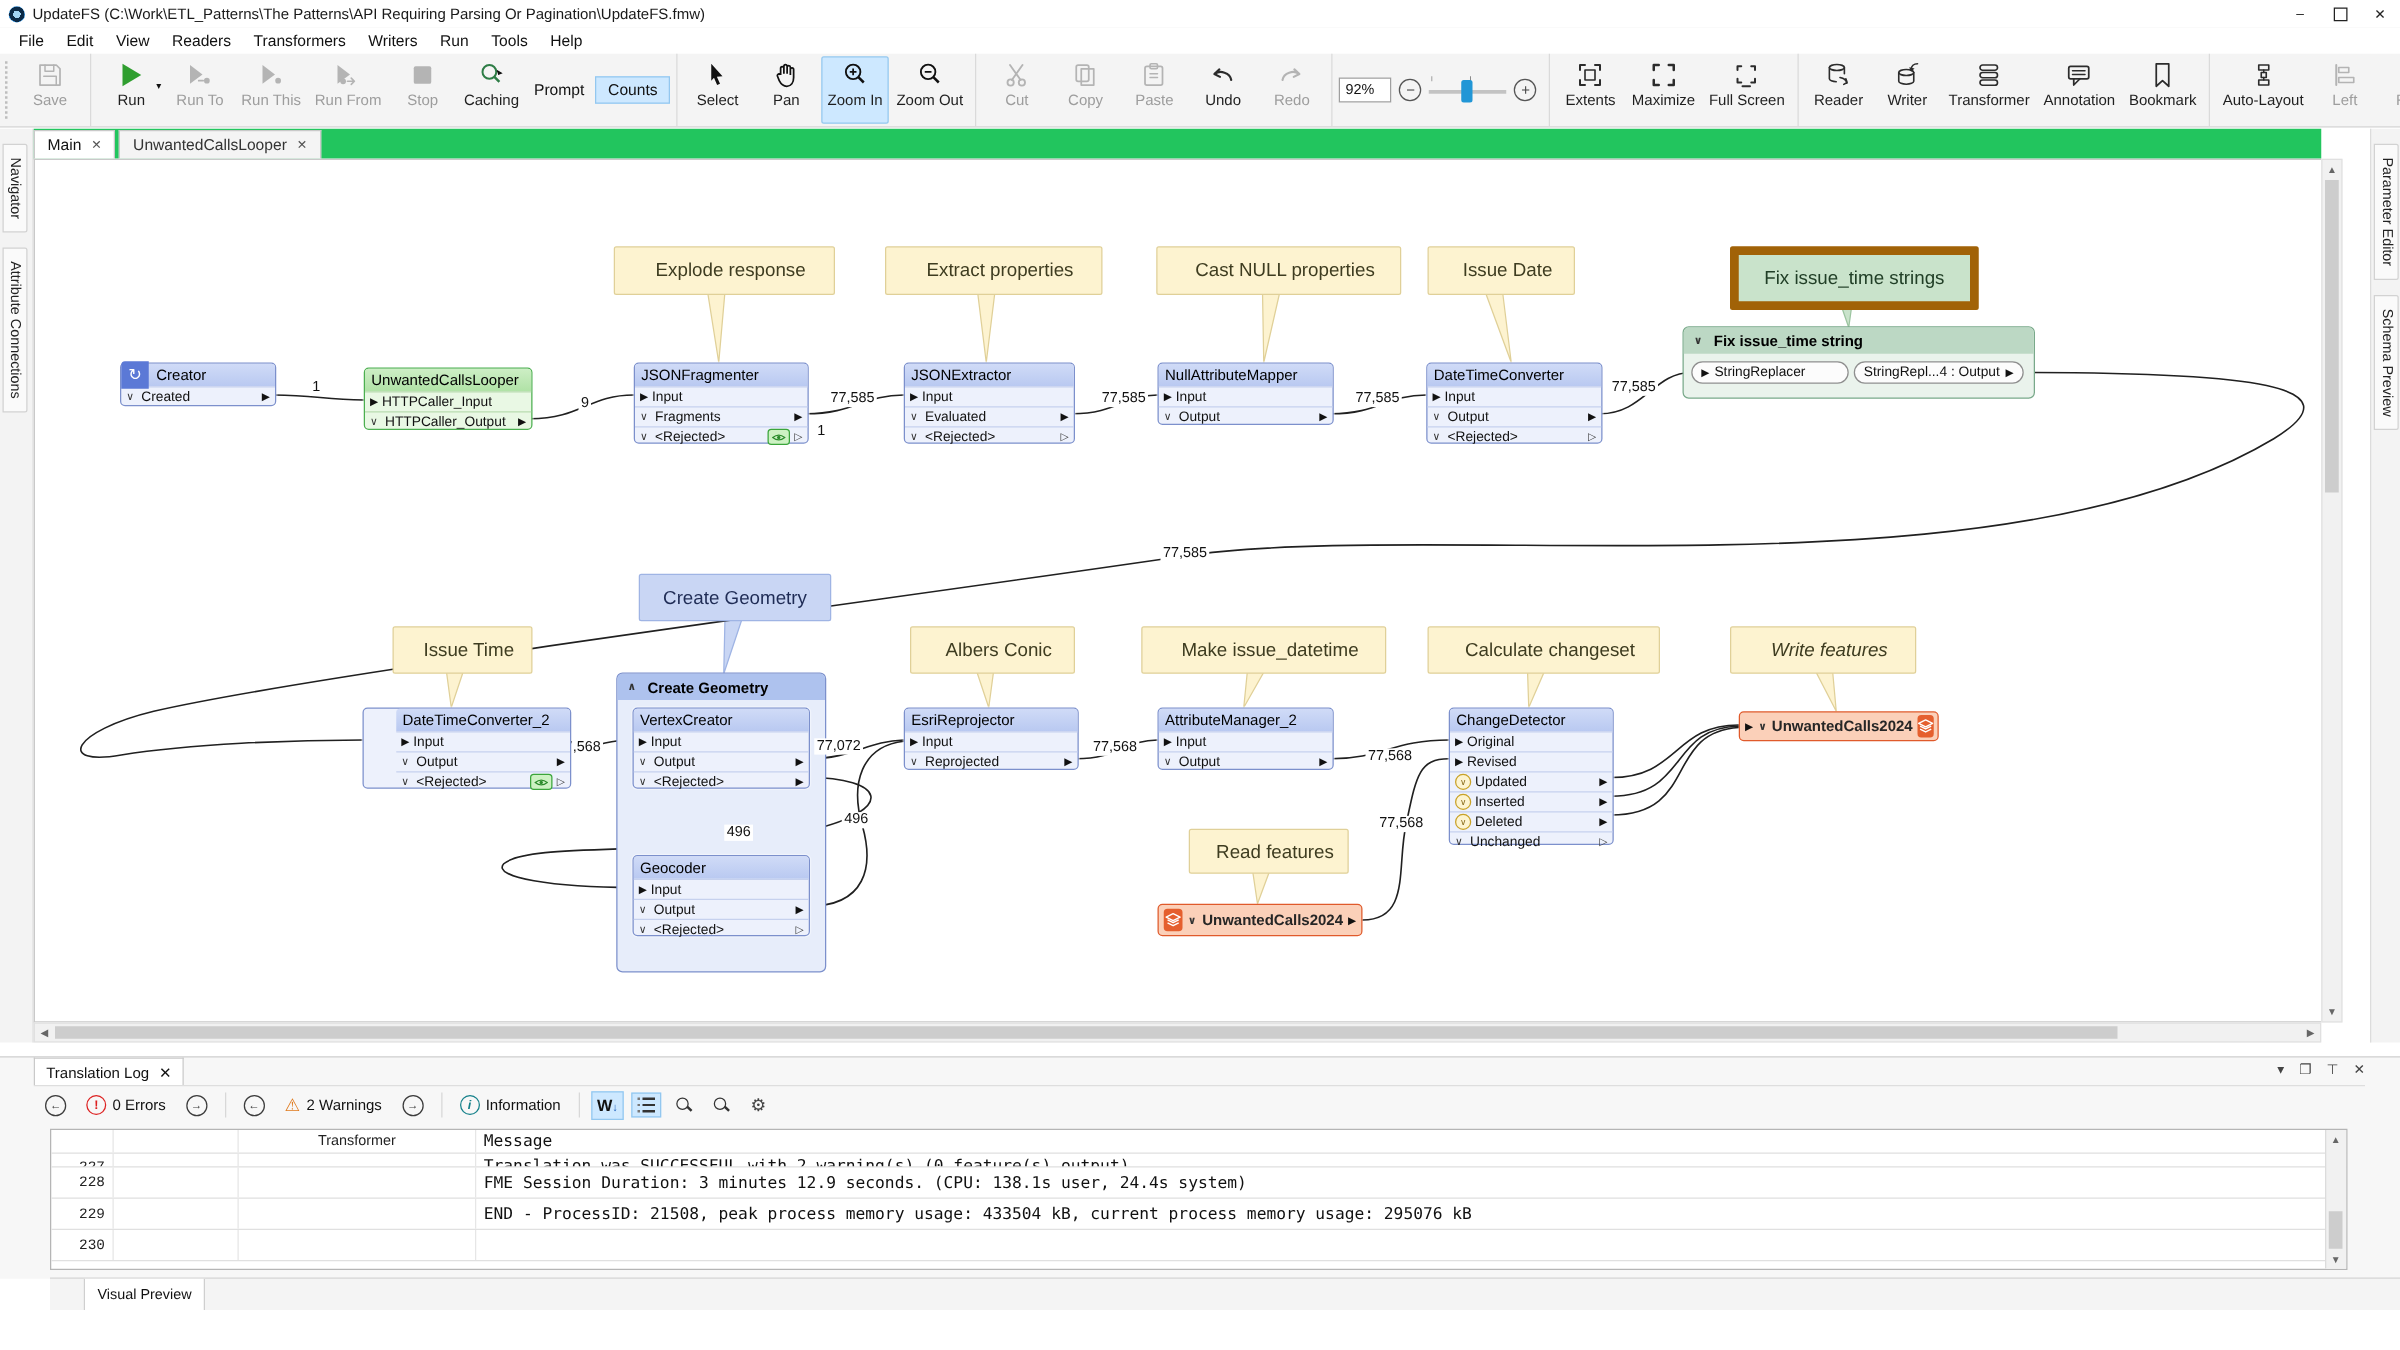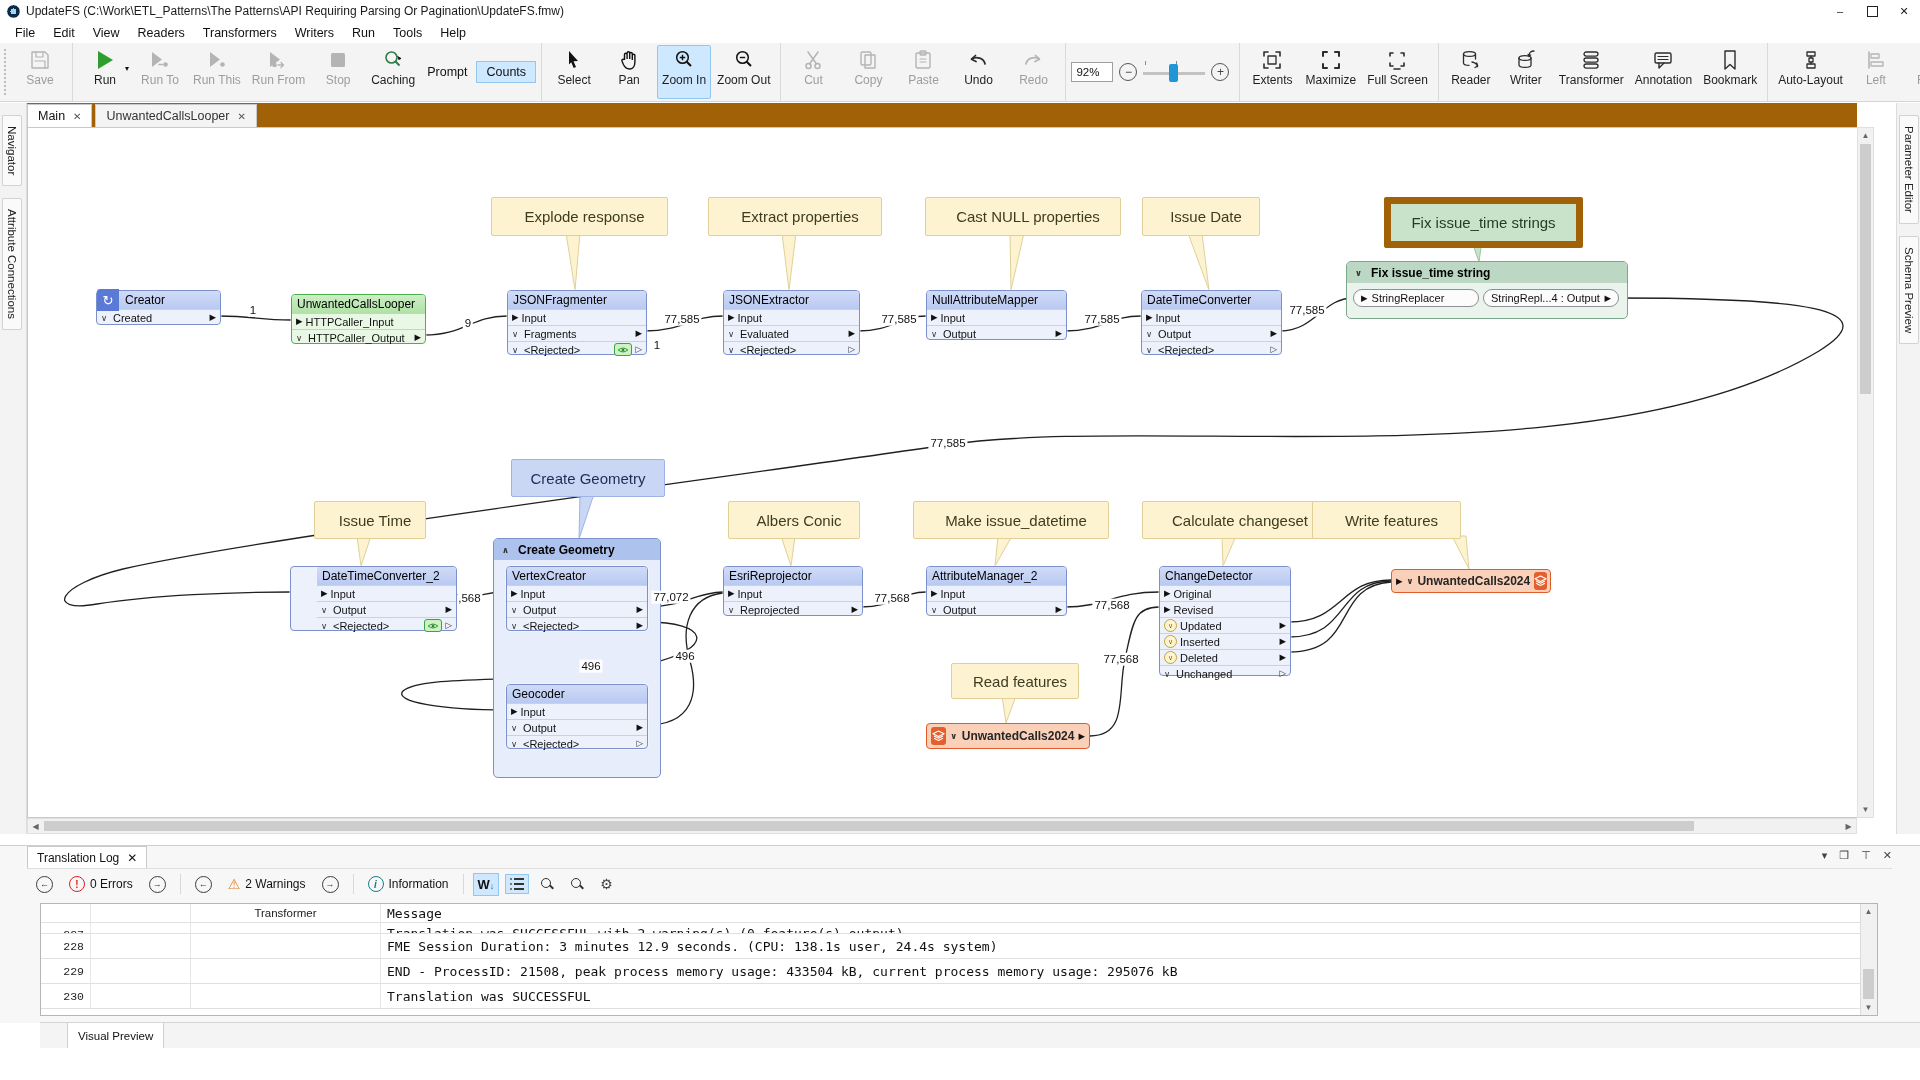--- a/index.html
+++ b/index.html
@@ -34,21 +34,21 @@
   .slider{align-self:center;width:62px;position:relative;height:26px;}
   .slider .ticks{position:absolute;left:2px;right:2px;top:2px;height:4px;background:linear-gradient(90deg,#8a8a8a 0 1px,transparent 1px) 0 0/31px 4px repeat-x;}
   .slider .track{position:absolute;left:0;right:0;top:13px;height:3px;background:#c3c3c3;}
   .slider .thumb{position:absolute;left:26px;top:5px;width:9px;height:18px;background:#2196d6;border-radius:2px;}
   
   .rail{position:absolute;top:103px;background:#f3f3f3;}
   .rail.left{left:0;width:26px;height:731px;border-right:1px solid #dcdcdc;}
   .rail.right{right:0;width:23px;height:731px;border-left:1px solid #dcdcdc;}
   .vtab{writing-mode:vertical-rl;font-size:11.5px;color:#222;background:#fafafa;border:1px solid #d2d2d2;padding:10px 3px;margin:12px 2px 0 2px;border-radius:0 2px 2px 0;}
   
-  .ctabs{position:absolute;left:27px;top:103px;width:1830px;height:24px;display:flex;align-items:flex-end;background:#a16207;}
+  .ctabs{position:absolute;left:27px;top:103px;width:1830px;height:24px;display:flex;align-items:flex-end;background:#22c55e;}
   .ctab{display:flex;align-items:center;gap:8px;height:22px;padding:0 10px;font-size:12.5px;color:#111;border:1px solid #c9c9c9;border-bottom:none;margin-right:3px;background:#fff;}
   .ctab.inactive{background:#f4f4f4;color:#333;}
   .ctab .x{font-size:10px;color:#555;}
   
   .canvas{position:absolute;left:27px;top:127px;width:1830px;height:691px;background:#fff;border:1px solid #c9c9c9;border-right:none;box-sizing:border-box;overflow:hidden;}
   .canvas svg.edges{position:absolute;left:0;top:0;}
   .wire{fill:none;stroke:#202020;stroke-width:1.3px;}
   .tailpoly.yellow{fill:#fdf3d0;stroke:#e0d098;}
   .tailpoly.green{fill:#c9e3cb;stroke:#9cc4a0;}
   .tailpoly.blue{fill:#c9d6f4;stroke:#9fb4e4;}
@@ -775,21 +775,21 @@
       </div>
       <div class="anno yellow" style="left: 700px; top: 373px; width: 120px; height: 36px;">
         <span>Albers Conic</span>
       </div>
       <div class="anno yellow" style="left: 885px; top: 373px; width: 184px; height: 36px;">
         <span>Make issue_datetime</span>
       </div>
       <div class="anno yellow" style="left: 1114px; top: 373px; width: 174px; height: 36px;">
         <span>Calculate changeset</span>
       </div>
-      <div class="anno yellow" style="left: 1284px; top: 373px; width: 137px; height: 36px;">
+      <div class="anno yellow" style="left: 1356px; top: 373px; width: 137px; height: 36px; font-style: italic;">
         <span>Write features</span>
       </div>
       <div class="anno yellow" style="left: 923px; top: 535px; width: 116px; height: 34px;">
         <span>Read features</span>
       </div>
       <span class="elabel" style="left: 225px; top: 182px;">1</span>
       <span class="elabel" style="left: 440px; top: 195px;">9</span>
       <span class="elabel" style="left: 654px; top: 191px;">77,585</span>
       <span class="elabel" style="left: 871px; top: 191px;">77,585</span>
       <span class="elabel" style="left: 1074px; top: 191px;">77,585</span>
@@ -910,23 +910,20 @@
           <div class="msg">
             <span>END - ProcessID: 21508, peak process memory usage: 433504 kB, current process memory usage: 295076 kB</span>
           </div>
         </div>
         <div class="lrow">
           <div class="num">
             <span>230</span>
           </div>
           <div></div>
           <div></div>
-          <div class="msg">
-            <span>Translation was SUCCESSFUL</span>
-          </div>
         </div>
         <div class="logvscroll">
           <span class="sarrow" style="top: 0px; left: 0px;">▲</span>
           <span class="sthumb" style="left: 2px; bottom: 16px; width: 11px; height: 30px;"></span>
           <span class="sarrow" style="bottom: 0px; left: 0px;">▼</span>
         </div>
       </div>
   </div>
 
   <div class="previewbar">

